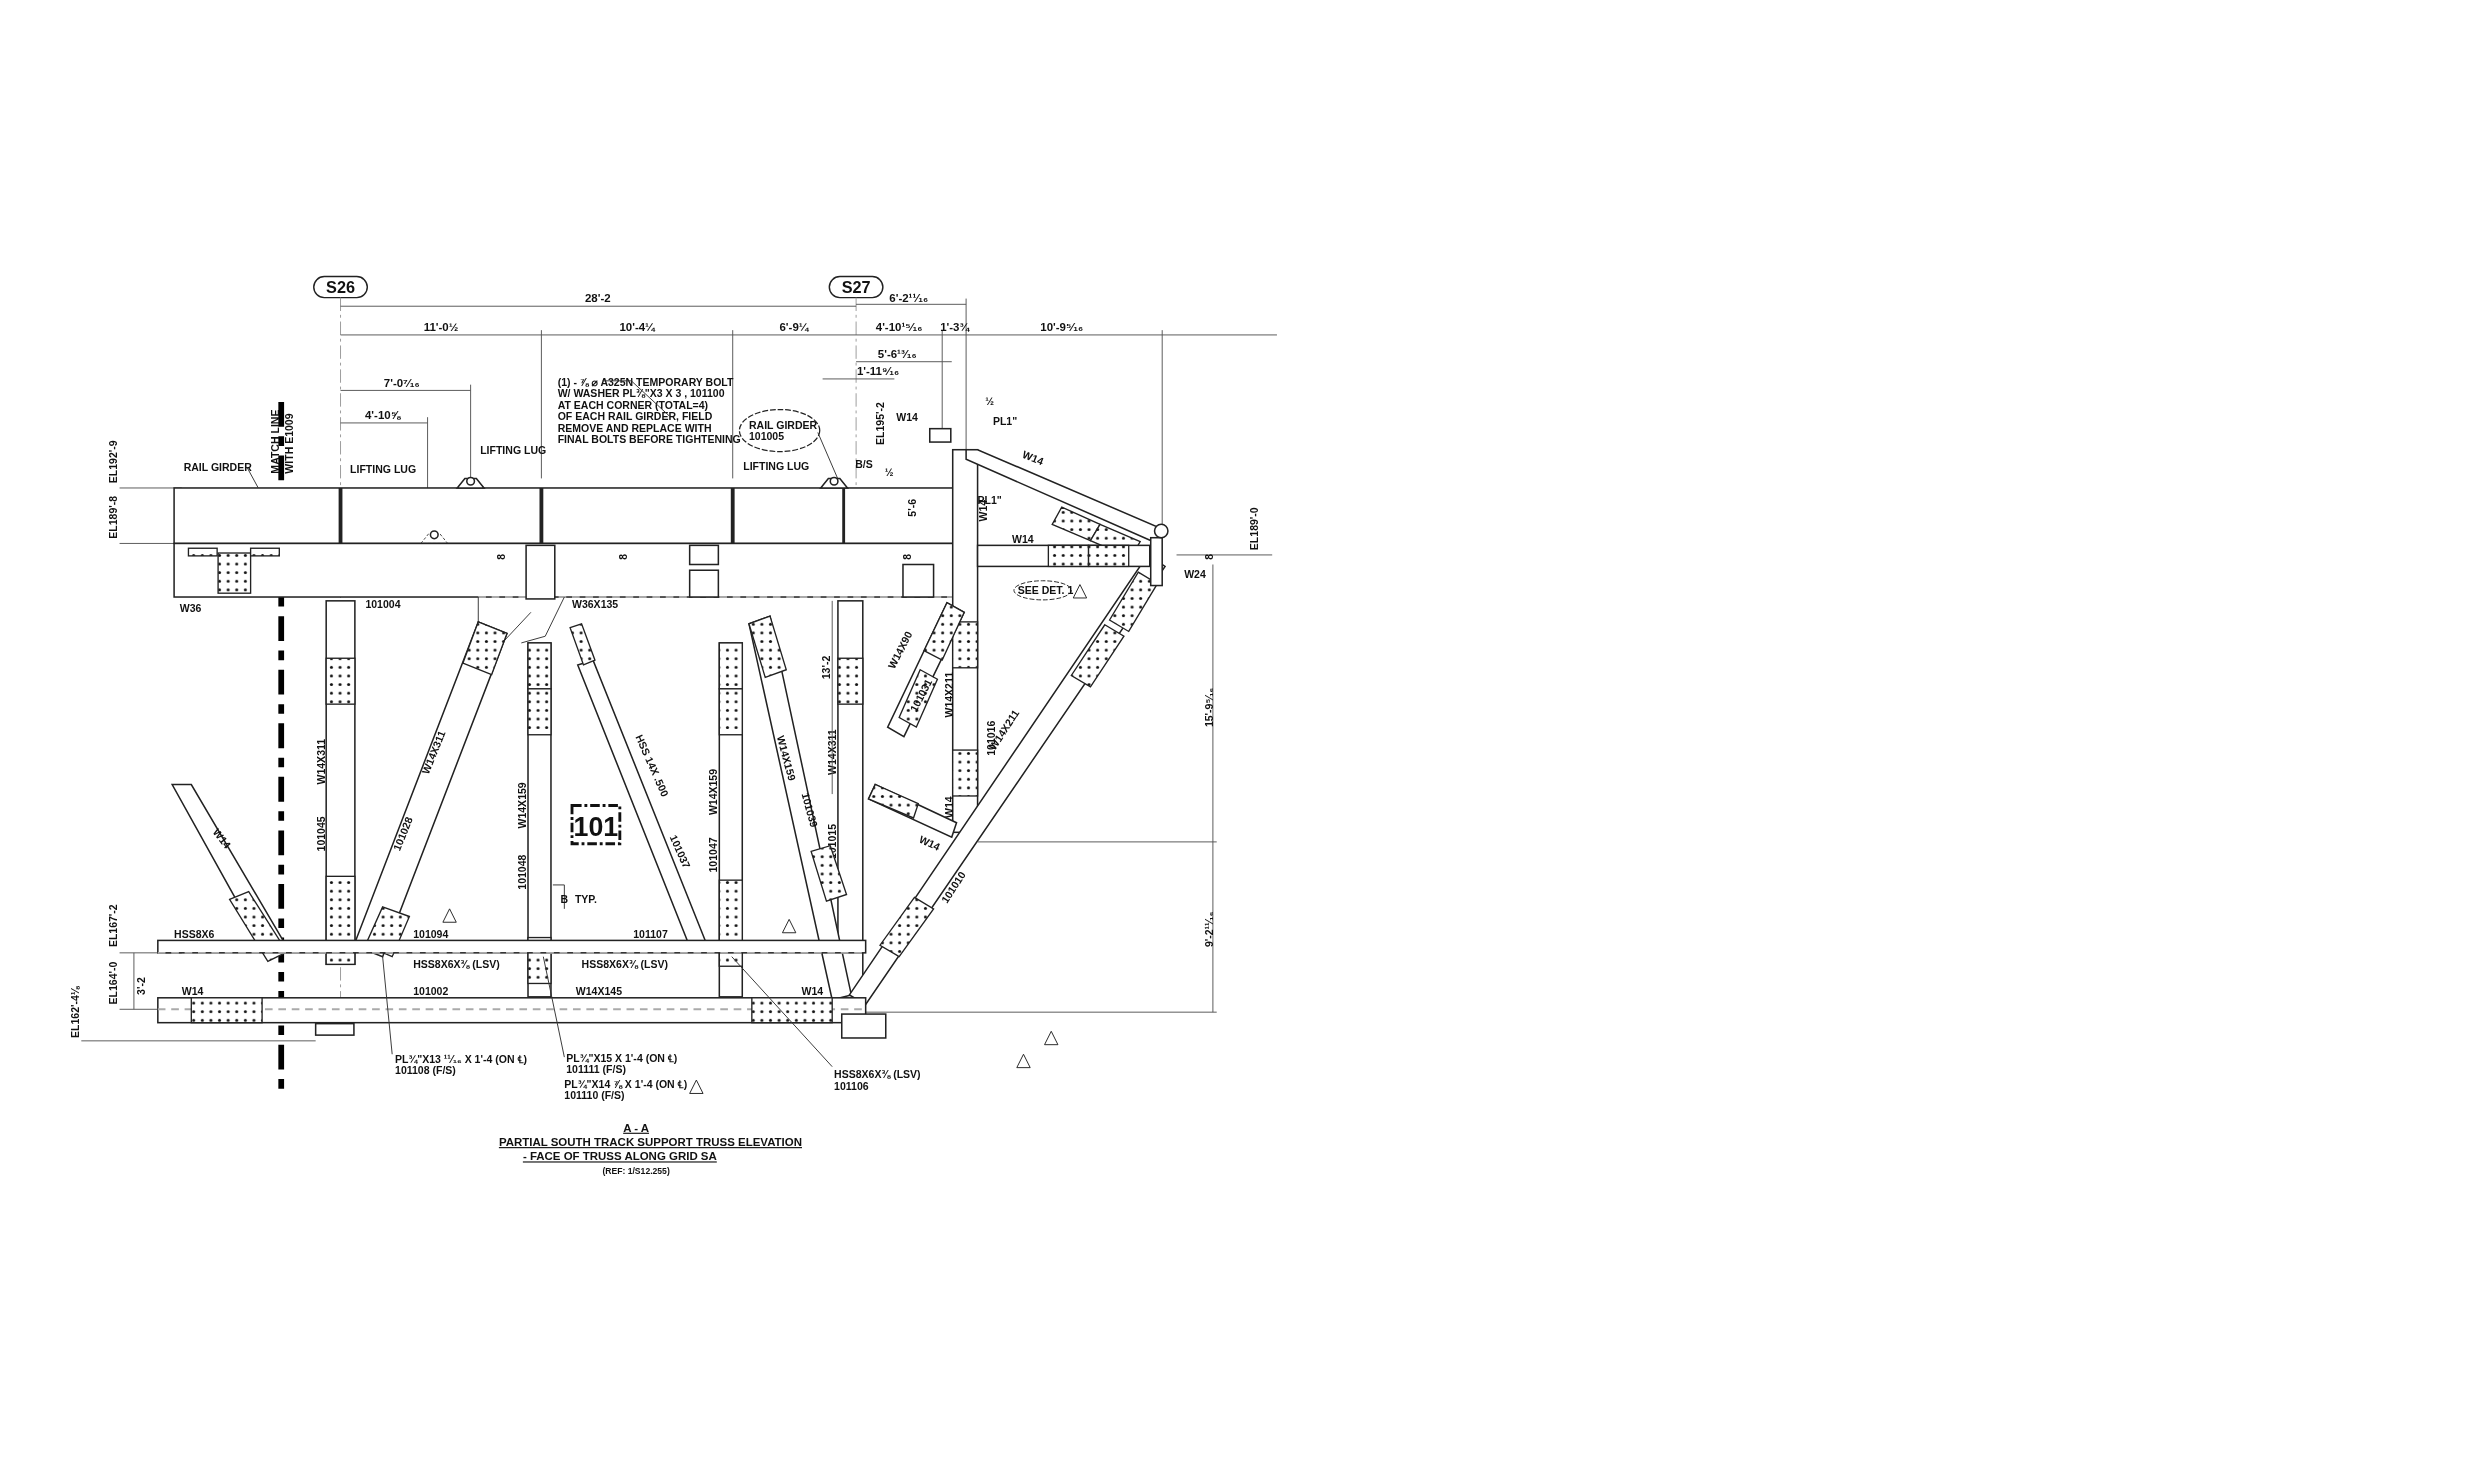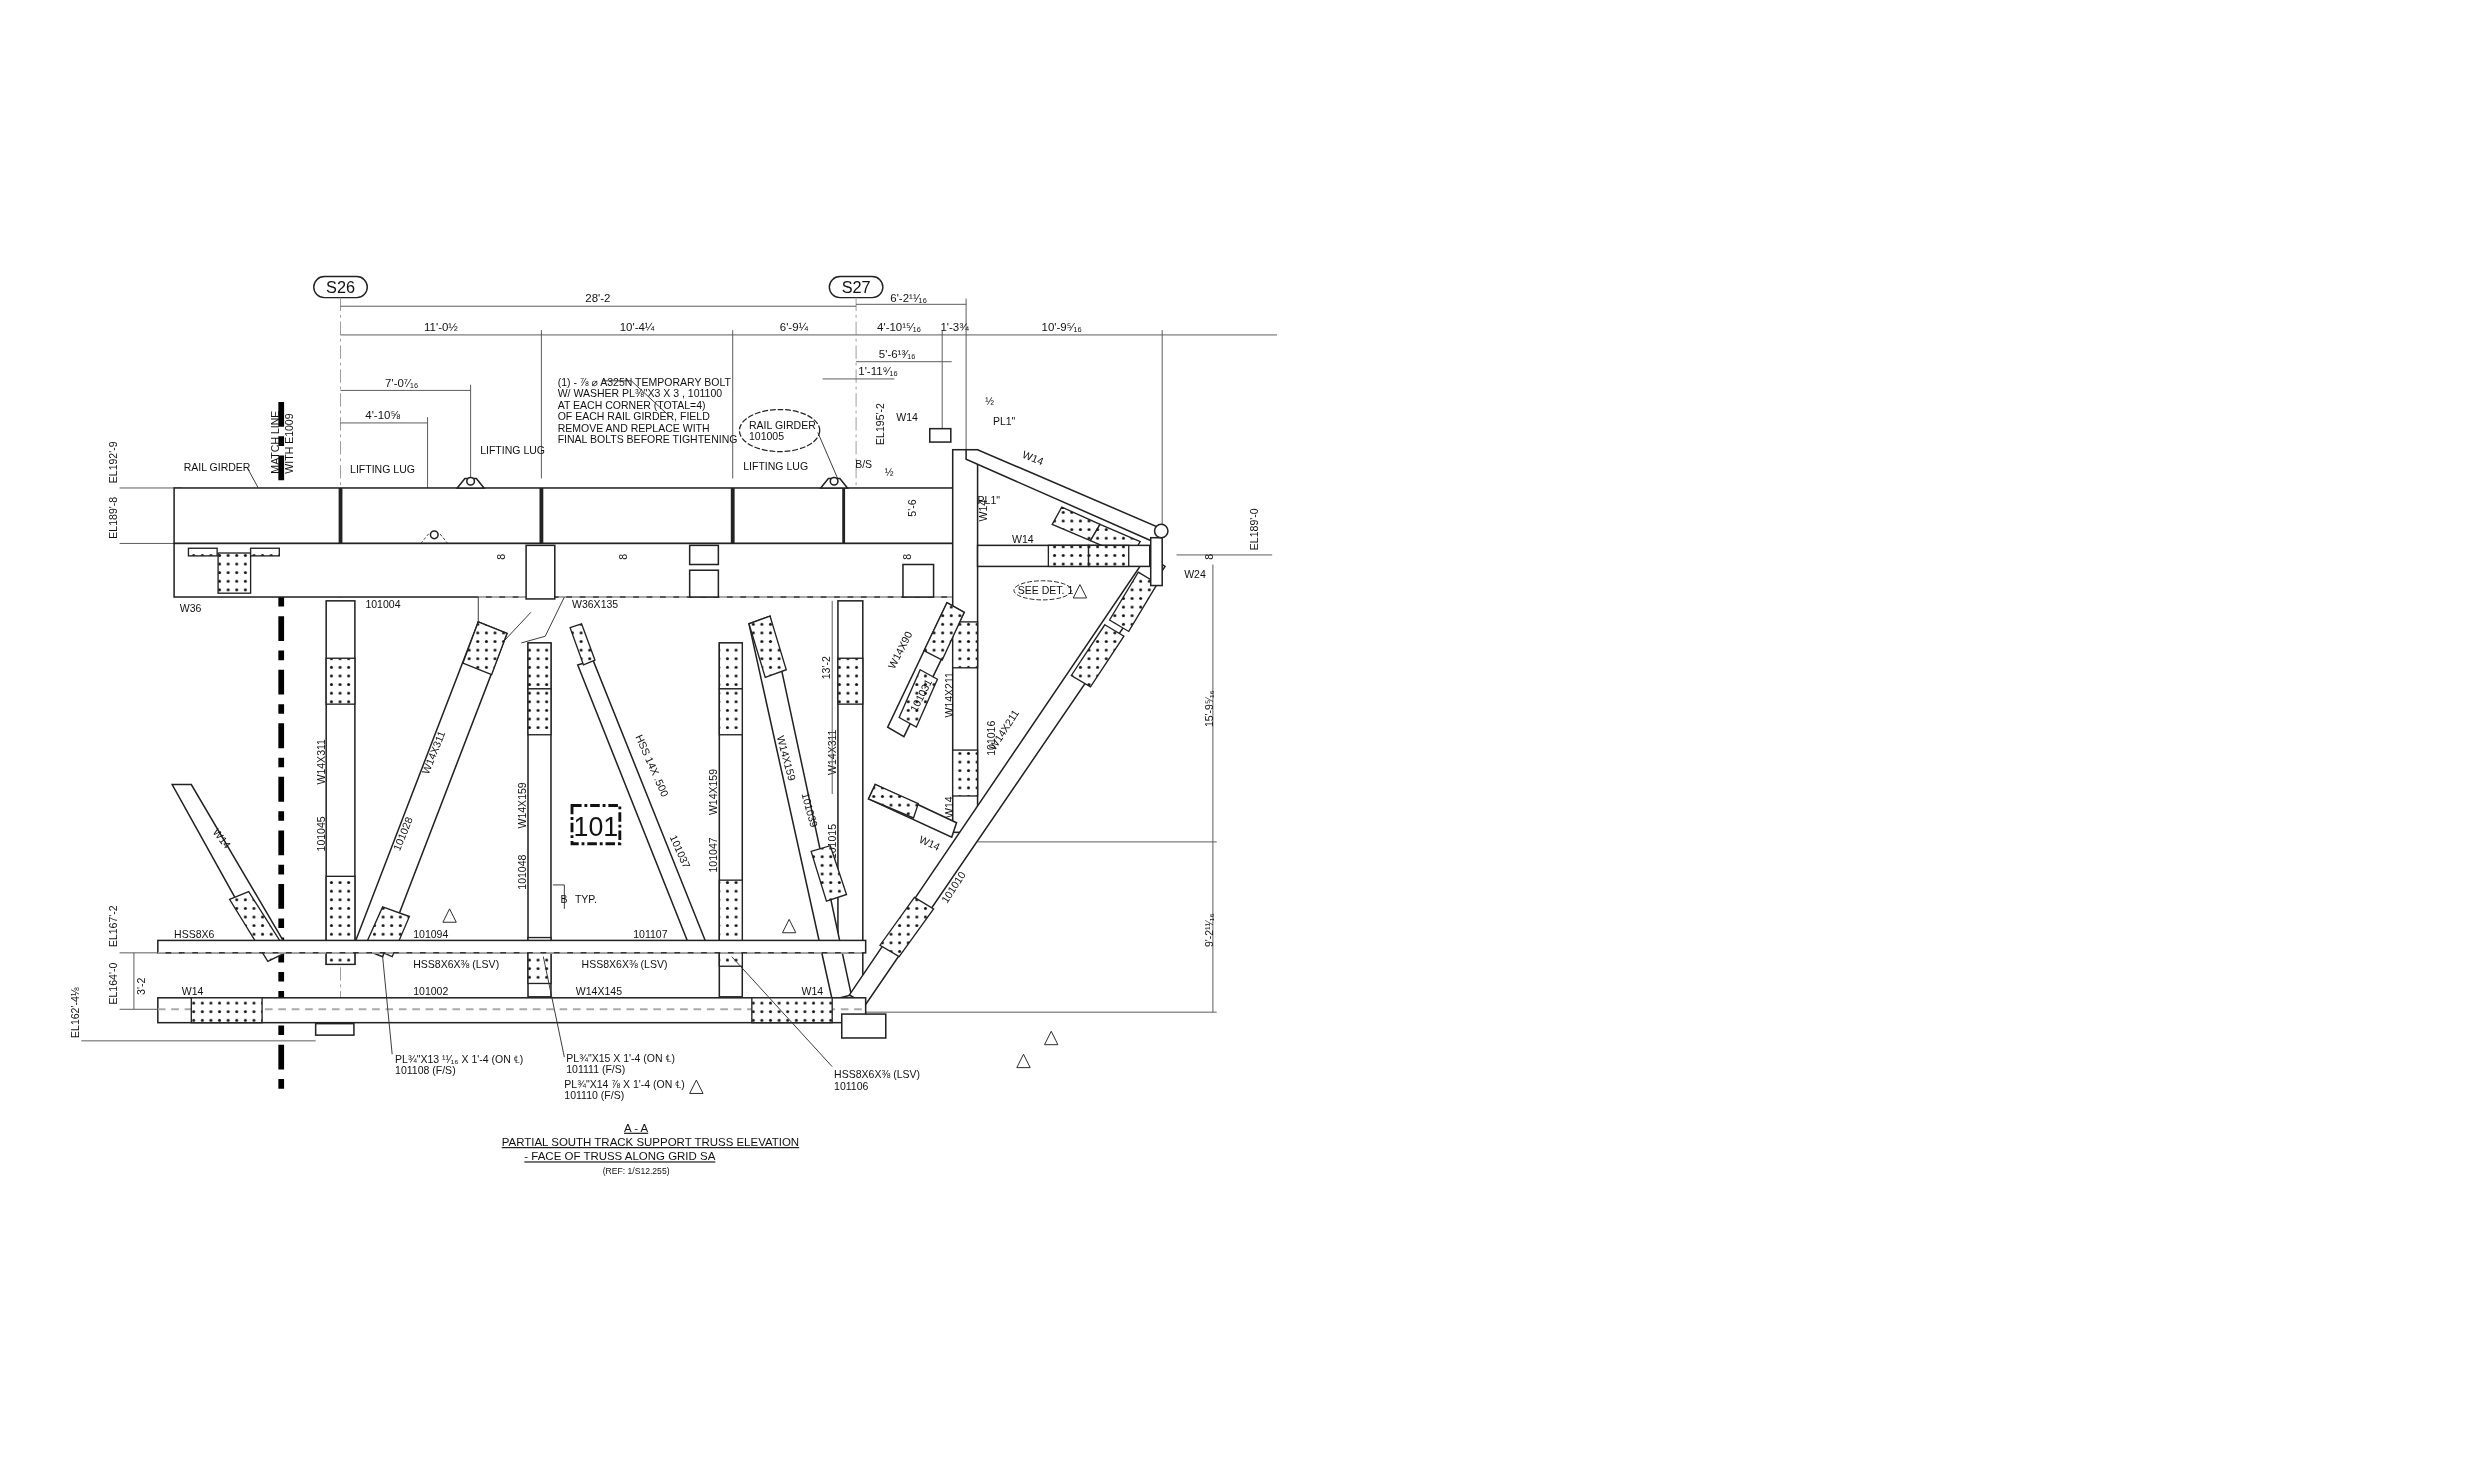--- a/index.html
+++ b/index.html
@@ -1,17 +1,17 @@
 <!DOCTYPE html>
 <html><head>
 <meta charset="utf-8">
 <style>
   html,body{margin:0;padding:0;background:#ffffff;}
   body{width:2487px;height:1481px;position:relative;overflow:hidden;font-family:"Liberation Sans",sans-serif;}
-  #sheet{position:absolute;left:0;top:0;width:2431px;height:1481px;}
+  #sheet{position:absolute;left:0;top:0;width:2431px;height:1481px;font-weight:bold;}
   svg text{font-family:"Liberation Sans",sans-serif;fill:#111;}
   .dim{stroke:#555;stroke-width:1;fill:none;}
   .obj{stroke:#222;stroke-width:1.6;fill:#fff;}
   .thin{stroke:#333;stroke-width:1;fill:none;}
   .hid{stroke:#aaa;stroke-width:2;stroke-dasharray:8 6;fill:none;}
   .cl{stroke:#999;stroke-width:1;stroke-dasharray:14 4 3 4;fill:none;}
   .match{stroke:#000;stroke-width:6;stroke-dasharray:26 10 10 10;fill:none;}
   .bolts{fill:url(#boltpat);stroke:#222;stroke-width:1.4;}
   .lbl{font-size:12px;}
   .lbl-s{font-size:11px;}

